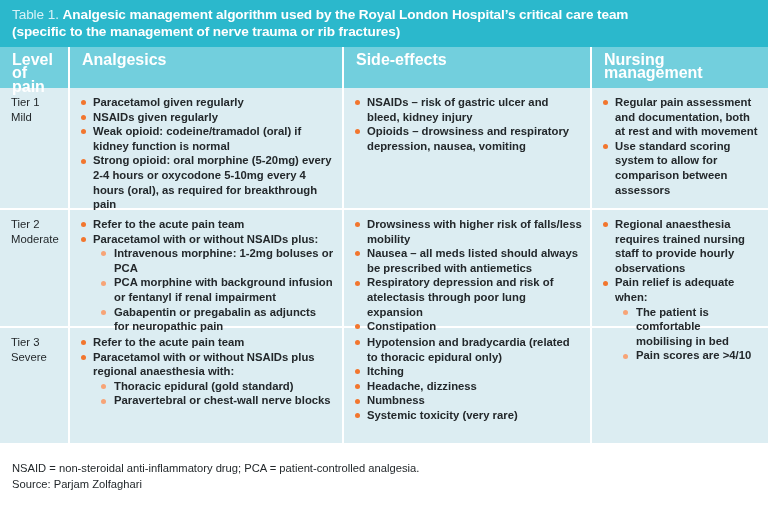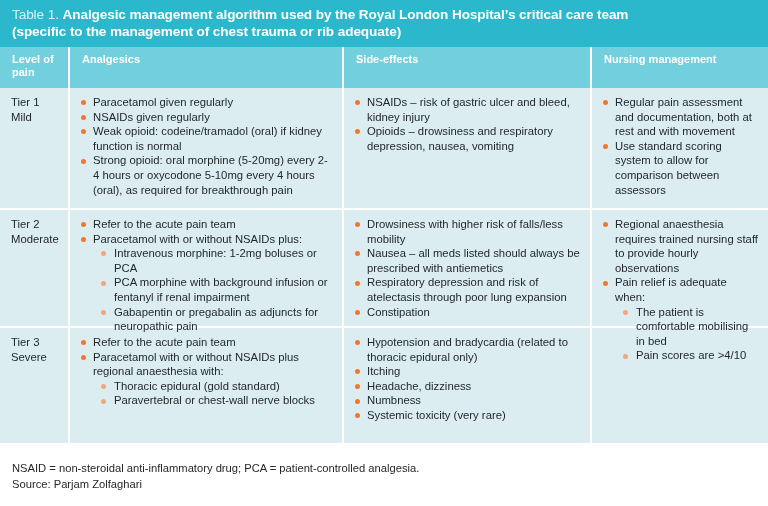--- a/index.html
+++ b/index.html
@@ -48,21 +48,21 @@
   
   .head-row {
     display: flex;
     background: #72cfdd;
     height: 41px;
     box-sizing: border-box;
   }
   .head-cell {
     color: #ffffff;
     font-weight: bold;
-    font-size: 11px;
+    font-size: 16px;
     line-height: 13.4px;
     padding: 6px 9px 0 12px;
     box-sizing: border-box;
     border-left: 2px solid #ffffff;
   }
   .head-cell:first-child { border-left: none; }
 
   
   .c1 { width: 68px; }
   .c2 { width: 274px; }
@@ -98,20 +98,21 @@
 
   ul.bl {
     list-style: none;
     margin: 0;
     padding: 0;
   }
   ul.bl > li {
     position: relative;
     padding-left: 12px;
     margin: 0 0 0 0;
+    font-weight: bold;
   }
   ul.bl > li::before {
     content: "";
     position: absolute;
     left: 0px;
     top: 5.3px;
     width: 5px;
     height: 5px;
     border-radius: 50%;
     background: #f2762e;
@@ -158,21 +159,21 @@
 <body>
 
 <div class="table-figure">
 
   <div class="title-bar">
     <div class="title-line">
       <span class="title-label">Table 1.</span>
       <span class="title-strong">Analgesic management algorithm used by the Royal London Hospital’s critical care team</span>
     </div>
     <div class="title-line">
-      <span class="title-strong">(specific to the management of chest trauma or rib adequate)</span>
+      <span class="title-strong">(specific to the management of nerve trauma or rib fractures)</span>
     </div>
   </div>
 
   <div class="head-row">
     <div class="head-cell c1">Level of pain</div>
     <div class="head-cell c2">Analgesics</div>
     <div class="head-cell c3">Side-effects</div>
     <div class="head-cell c4">Nursing management</div>
   </div>
 

